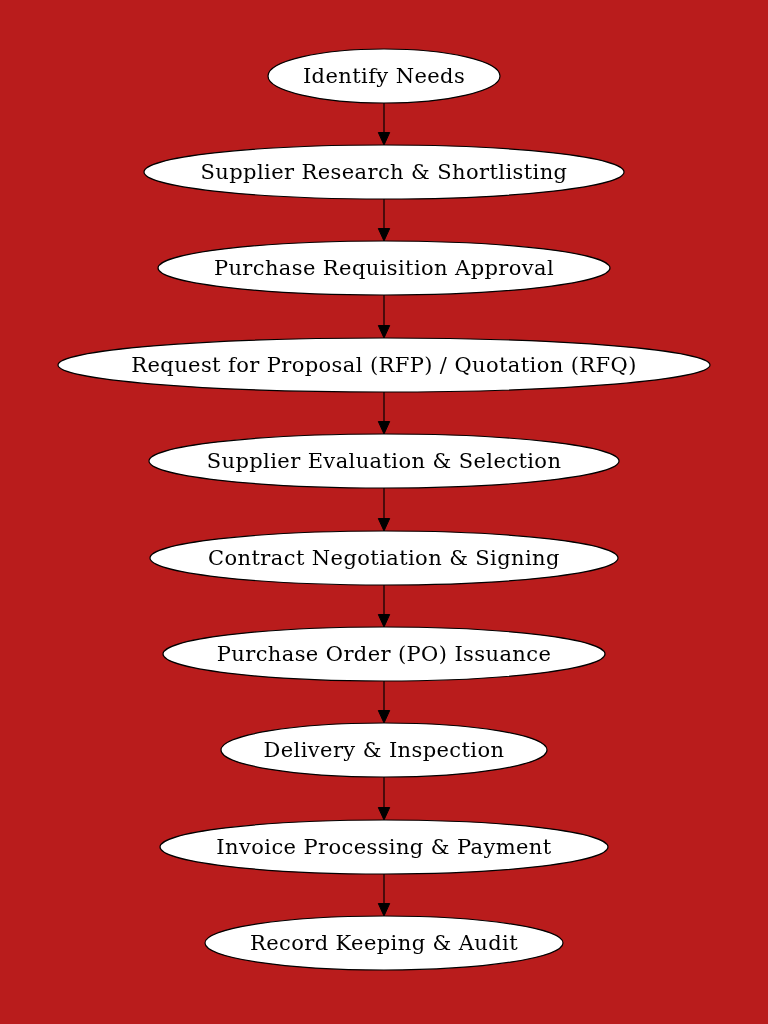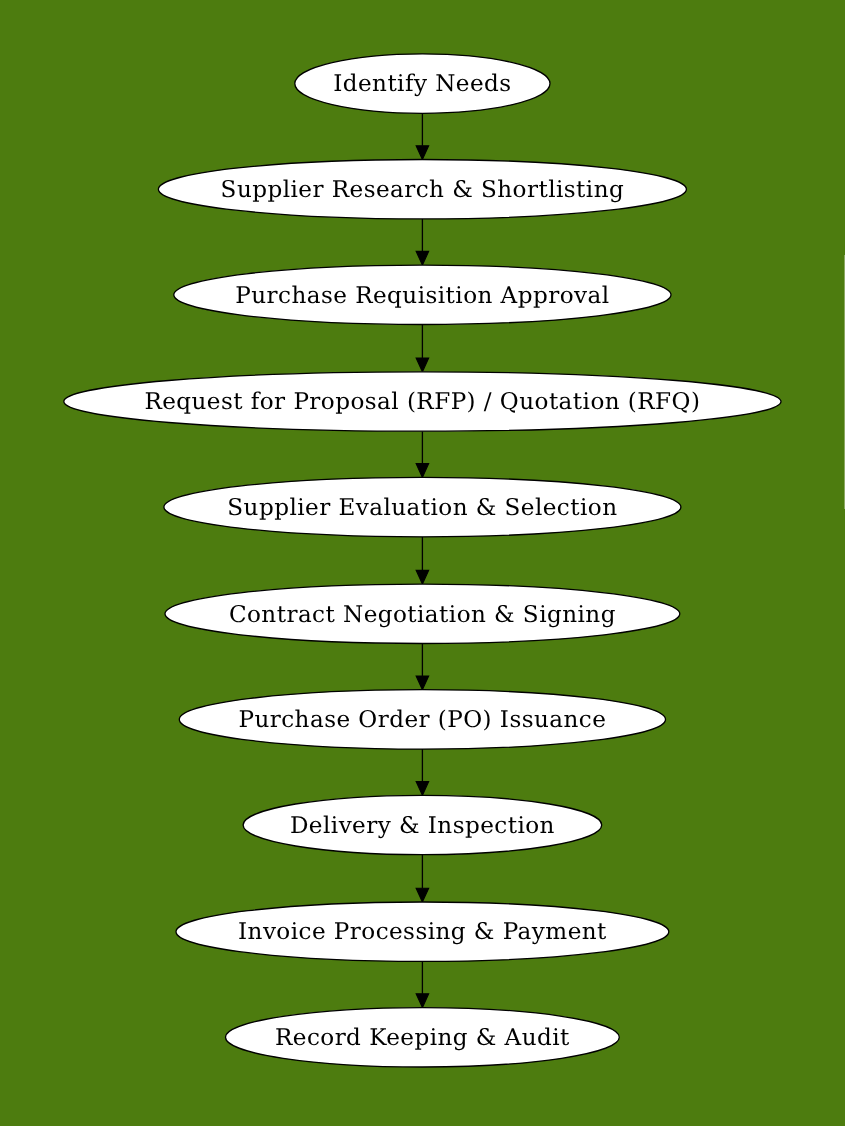--- a/index.html
+++ b/index.html
@@ -4,21 +4,21 @@
 <style>
   html, body {
     margin: 0;
     padding: 0;
     background: #ffffff;
   }
   .page {
     position: relative;
     width: 768px;
     height: 1024px;
-    background: #4d7c0f;
+    background: #b91c1c;
     overflow: hidden;
     font-family: "DejaVu Serif", serif;
     text-align: right;
   }
   svg.flowchart {
     display: block;
     width: 768px;
     height: 1024px;
   }
   .node-ellipse {

